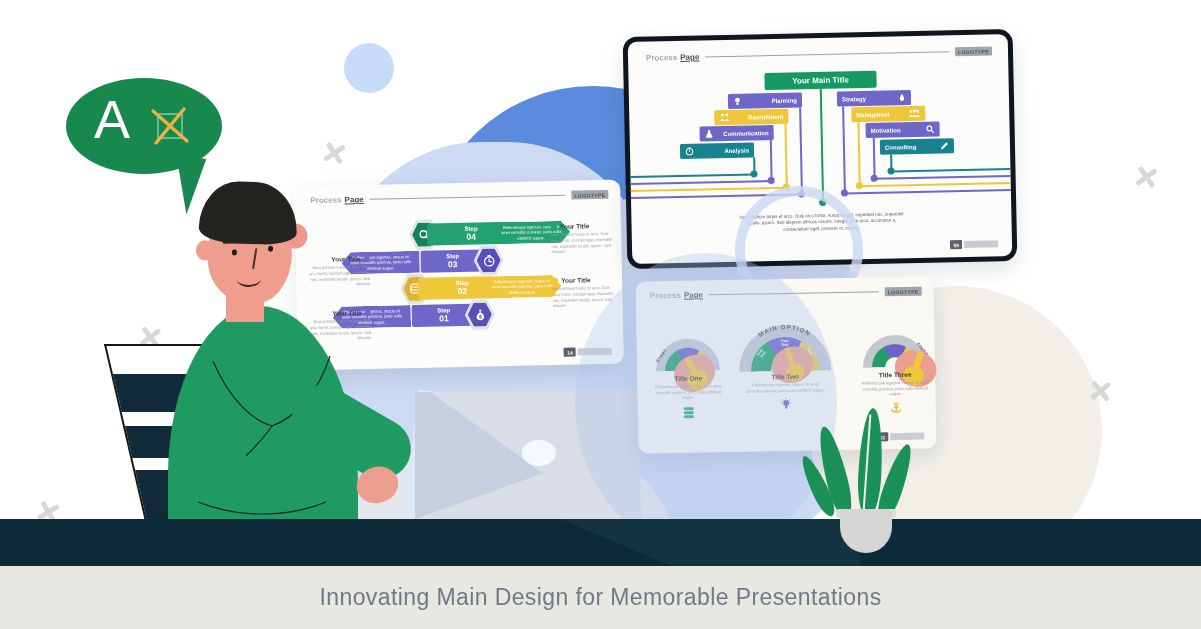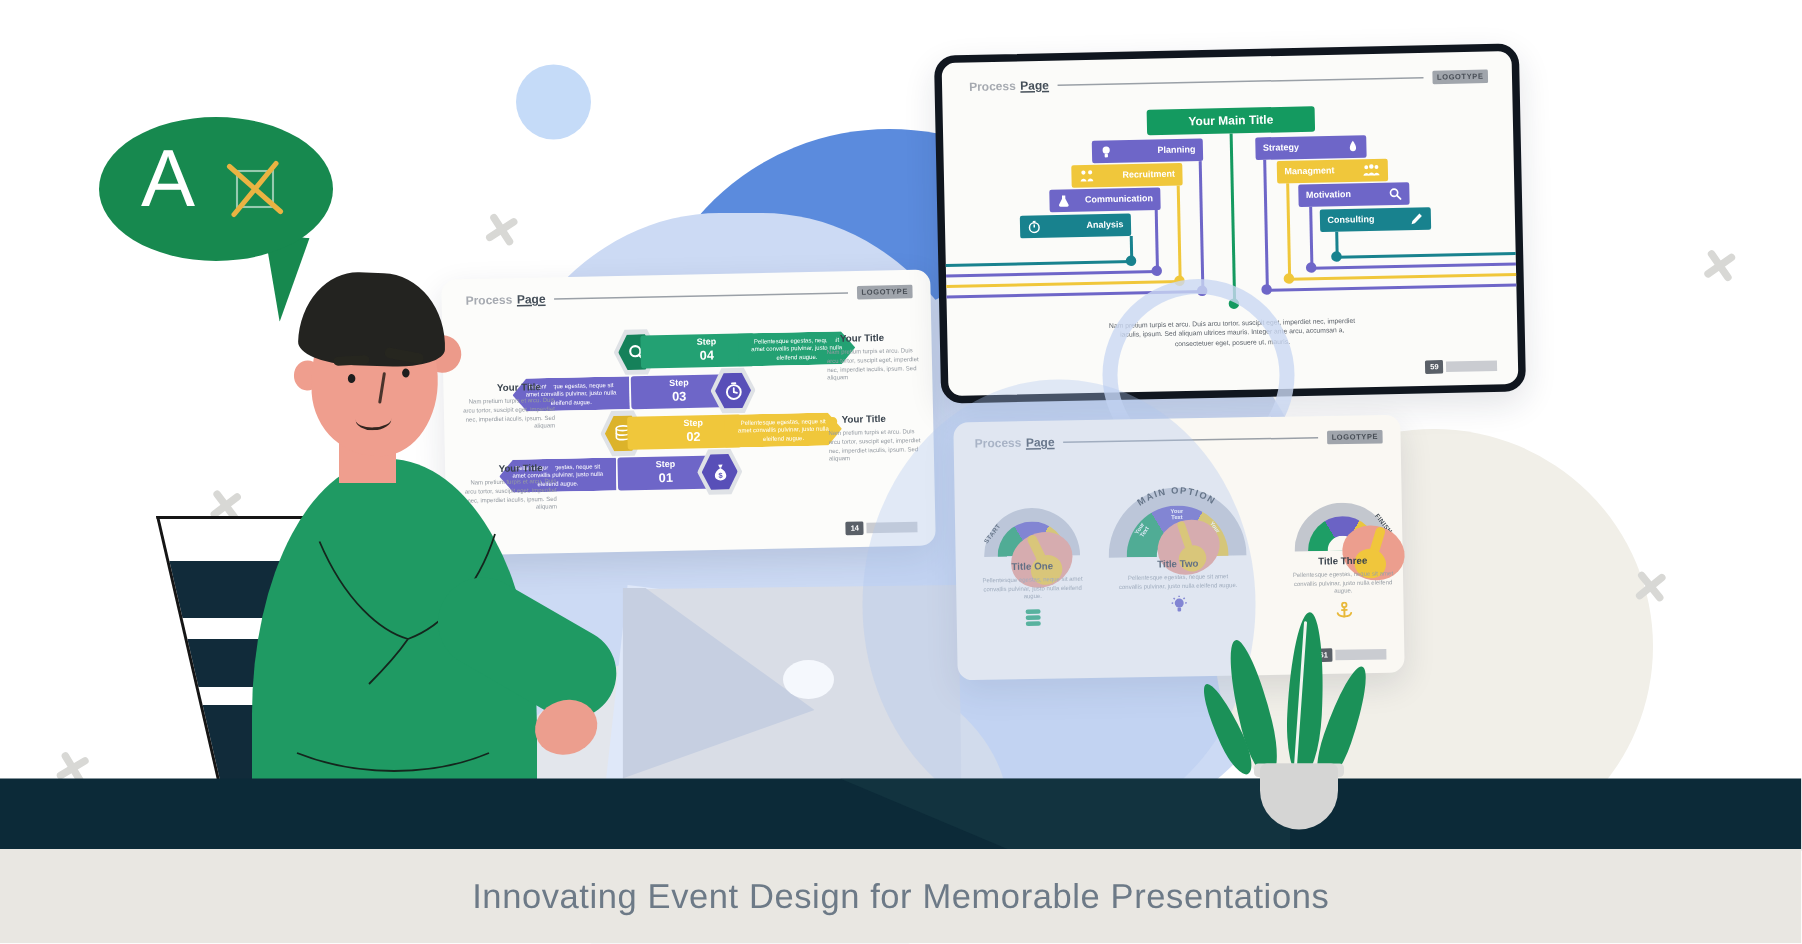--- a/index.html
+++ b/index.html
@@ -557,21 +557,21 @@
     <div class="leaf leaf1"></div>
     <div class="leaf leaf2"></div>
     <div class="leaf leaf3"></div>
     <div class="leaf leaf4"></div>
     <div class="leaf-vein"></div>
     <div class="pot-rim"></div>
     <div class="pot"></div>
   </div>
 
   <div class="caption-bar">
-    <span class="caption-text">Innovating Event Design for Memorable Presentations</span>
+    <span class="caption-text">Innovating Main Design for Memorable Presentations</span>
   </div>
 
   <div class="bubble">
     <div class="bubble-tail"></div>
     <div class="bubble-body"></div>
     <div class="bubble-letter">A</div>
     <svg class="bubble-x" width="40" height="40" viewBox="0 0 40 40">
       <rect x="8" y="8" width="24" height="24" fill="none" stroke="rgba(255,255,255,.55)" stroke-width="1.4"></rect>
       <line x1="3" y1="5" x2="37" y2="35" stroke="#eab342" stroke-width="3.4" stroke-linecap="round"></line>
       <line x1="34" y1="3" x2="6" y2="37" stroke="#eab342" stroke-width="3.4" stroke-linecap="round"></line>

